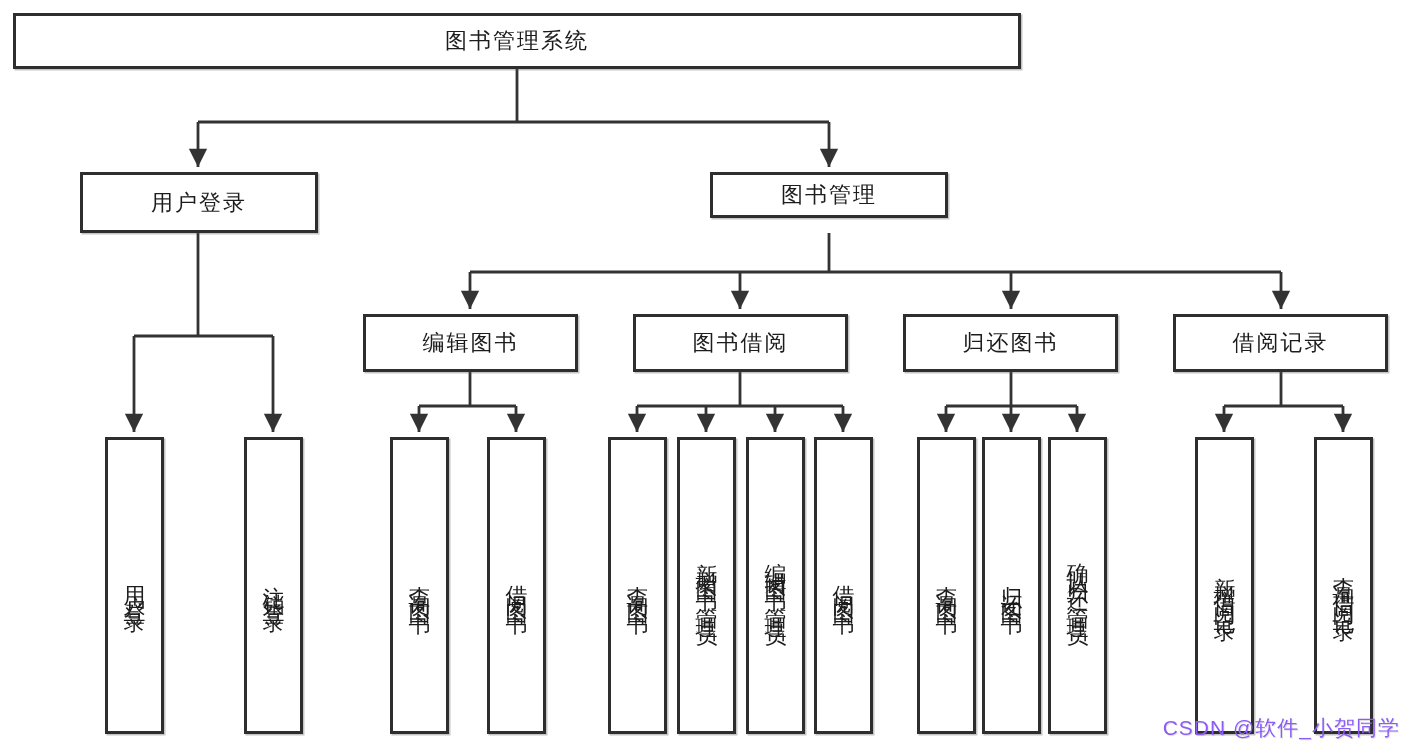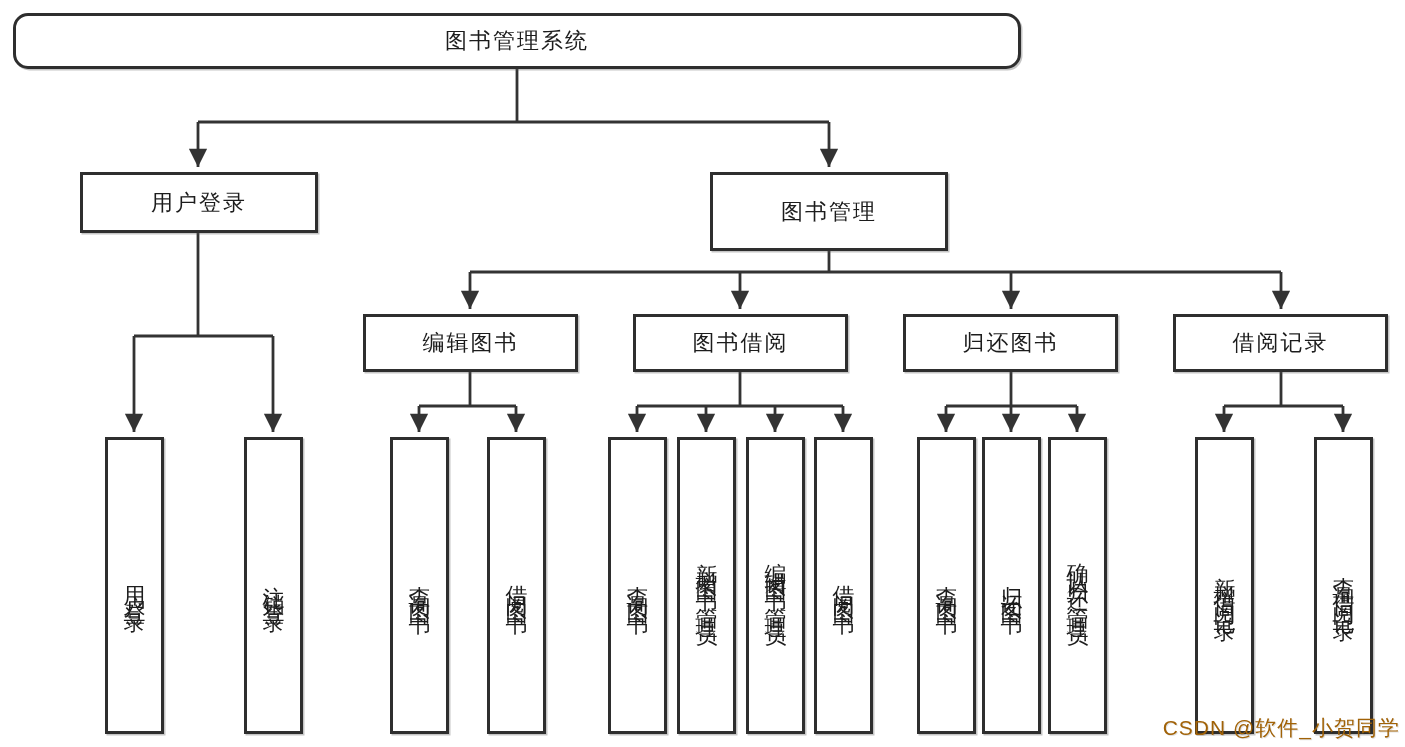--- a/index.html
+++ b/index.html
@@ -35,24 +35,24 @@
     white-space: nowrap;
   }
   .node.v {
     writing-mode: vertical-rl;
     text-orientation: mixed;
     letter-spacing: 9px;
     white-space: normal;
     padding: 6px 0;
   }
   
-  .n-root  { left: 13px;  top: 13px;  width: 1008px; height: 56px; border-radius: 15px; }
+  .n-root  { left: 13px;  top: 13px;  width: 1008px; height: 56px; }
   
   .n-l2a   { left: 80px;  top: 172px; width: 238px;  height: 61px; }
-  .n-l2b   { left: 710px; top: 172px; width: 238px;  height: 79px; }
+  .n-l2b   { left: 710px; top: 172px; width: 238px;  height: 46px; }
   
   .n-l3    { top: 314px; width: 215px; height: 58px; }
   .n-l3a   { left: 363px; }
   .n-l3b   { left: 633px; text-align: right; }
   .n-l3c   { left: 903px; }
   .n-l3d   { left: 1173px; }
   
   .leaf    { top: 437px; width: 59px; height: 297px; }
   .lf0  { left: 105px;  }
   .lf1  { left: 244px;  }
@@ -65,21 +65,21 @@
   .lf8  { left: 917px;  }
   .lf9  { left: 982px;  }
   .lf10 { left: 1048px; }
   .lf11 { left: 1195px; }
   .lf12 { left: 1314px; }
   #watermark {
     position: absolute;
     right: 5px;
     bottom: 5px;
     font-size: 21px;
-    color: #a16207;
+    color: #8b5cf6;
     letter-spacing: 1px;
     text-shadow: 1px 1px 0 rgba(0,0,0,0.12);
   }
 </style>
 </head>
 <body>
 
 <div id="canvas">
 
   <svg id="wires" viewBox="0 0 1405 747" xmlns="http://www.w3.org/2000/svg">

